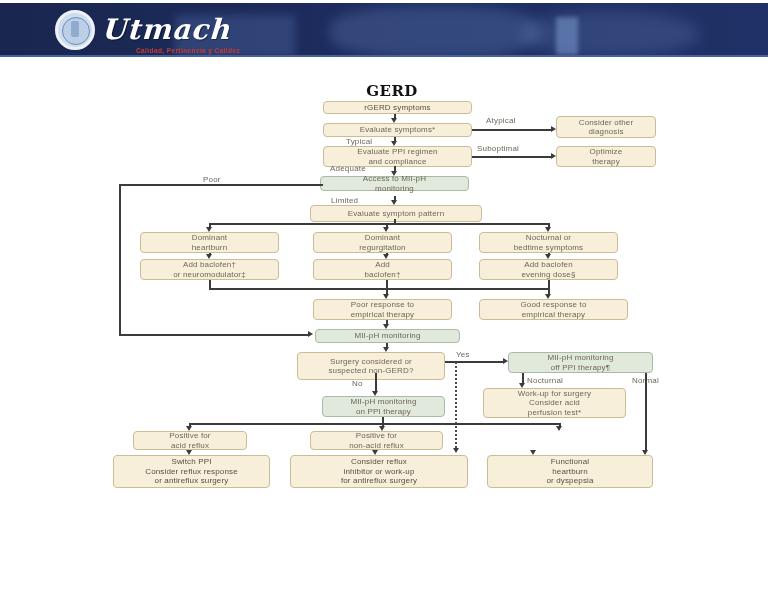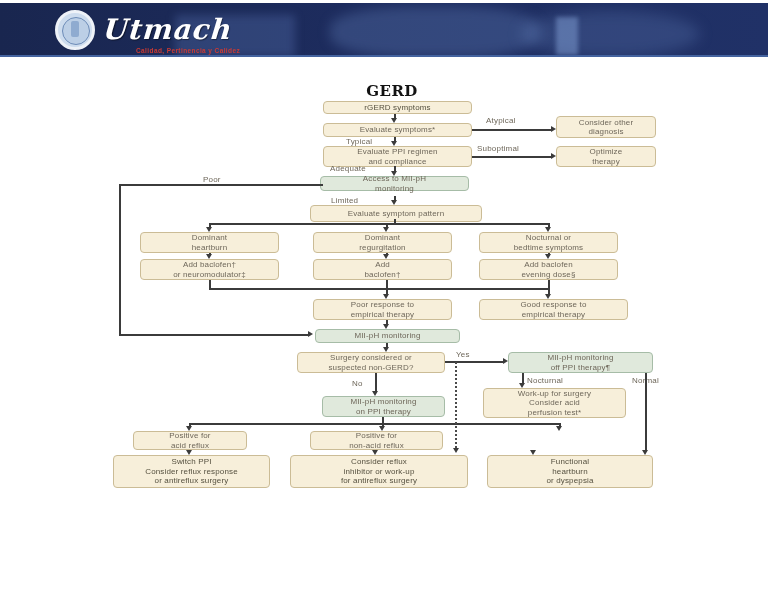--- a/index.html
+++ b/index.html
@@ -85,21 +85,21 @@
 or neuromodulator‡</div>
   <div class="box tan" style="left:313px;top:259px;width:139px;height:21px">Add
 baclofen†</div>
   <div class="box tan" style="left:479px;top:259px;width:139px;height:21px">Add baclofen
 evening dose§</div>
   <div class="box tan" style="left:313px;top:299px;width:139px;height:21px">Poor response to
 empirical therapy</div>
   <div class="box tan" style="left:479px;top:299px;width:149px;height:21px">Good response to
 empirical therapy</div>
   <div class="box green" style="left:315px;top:329px;width:145px;height:14px">MII-pH monitoring</div>
-  <div class="box tan" style="left:297px;top:352px;width:148px;height:21px">Surgery considered or
+  <div class="box tan" style="left:297px;top:352px;width:148px;height:28px">Surgery considered or
 suspected non-GERD?</div>
   <div class="box green" style="left:508px;top:352px;width:145px;height:21px">MII-pH monitoring
 off PPI therapy¶</div>
   <div class="box green" style="left:322px;top:396px;width:123px;height:21px">MII-pH monitoring
 on PPI therapy</div>
   <div class="box tan" style="left:483px;top:388px;width:143px;height:30px">Work-up for surgery
 Consider acid
 perfusion test*</div>
   <div class="box tan" style="left:133px;top:431px;width:114px;height:19px">Positive for
 acid reflux</div>

